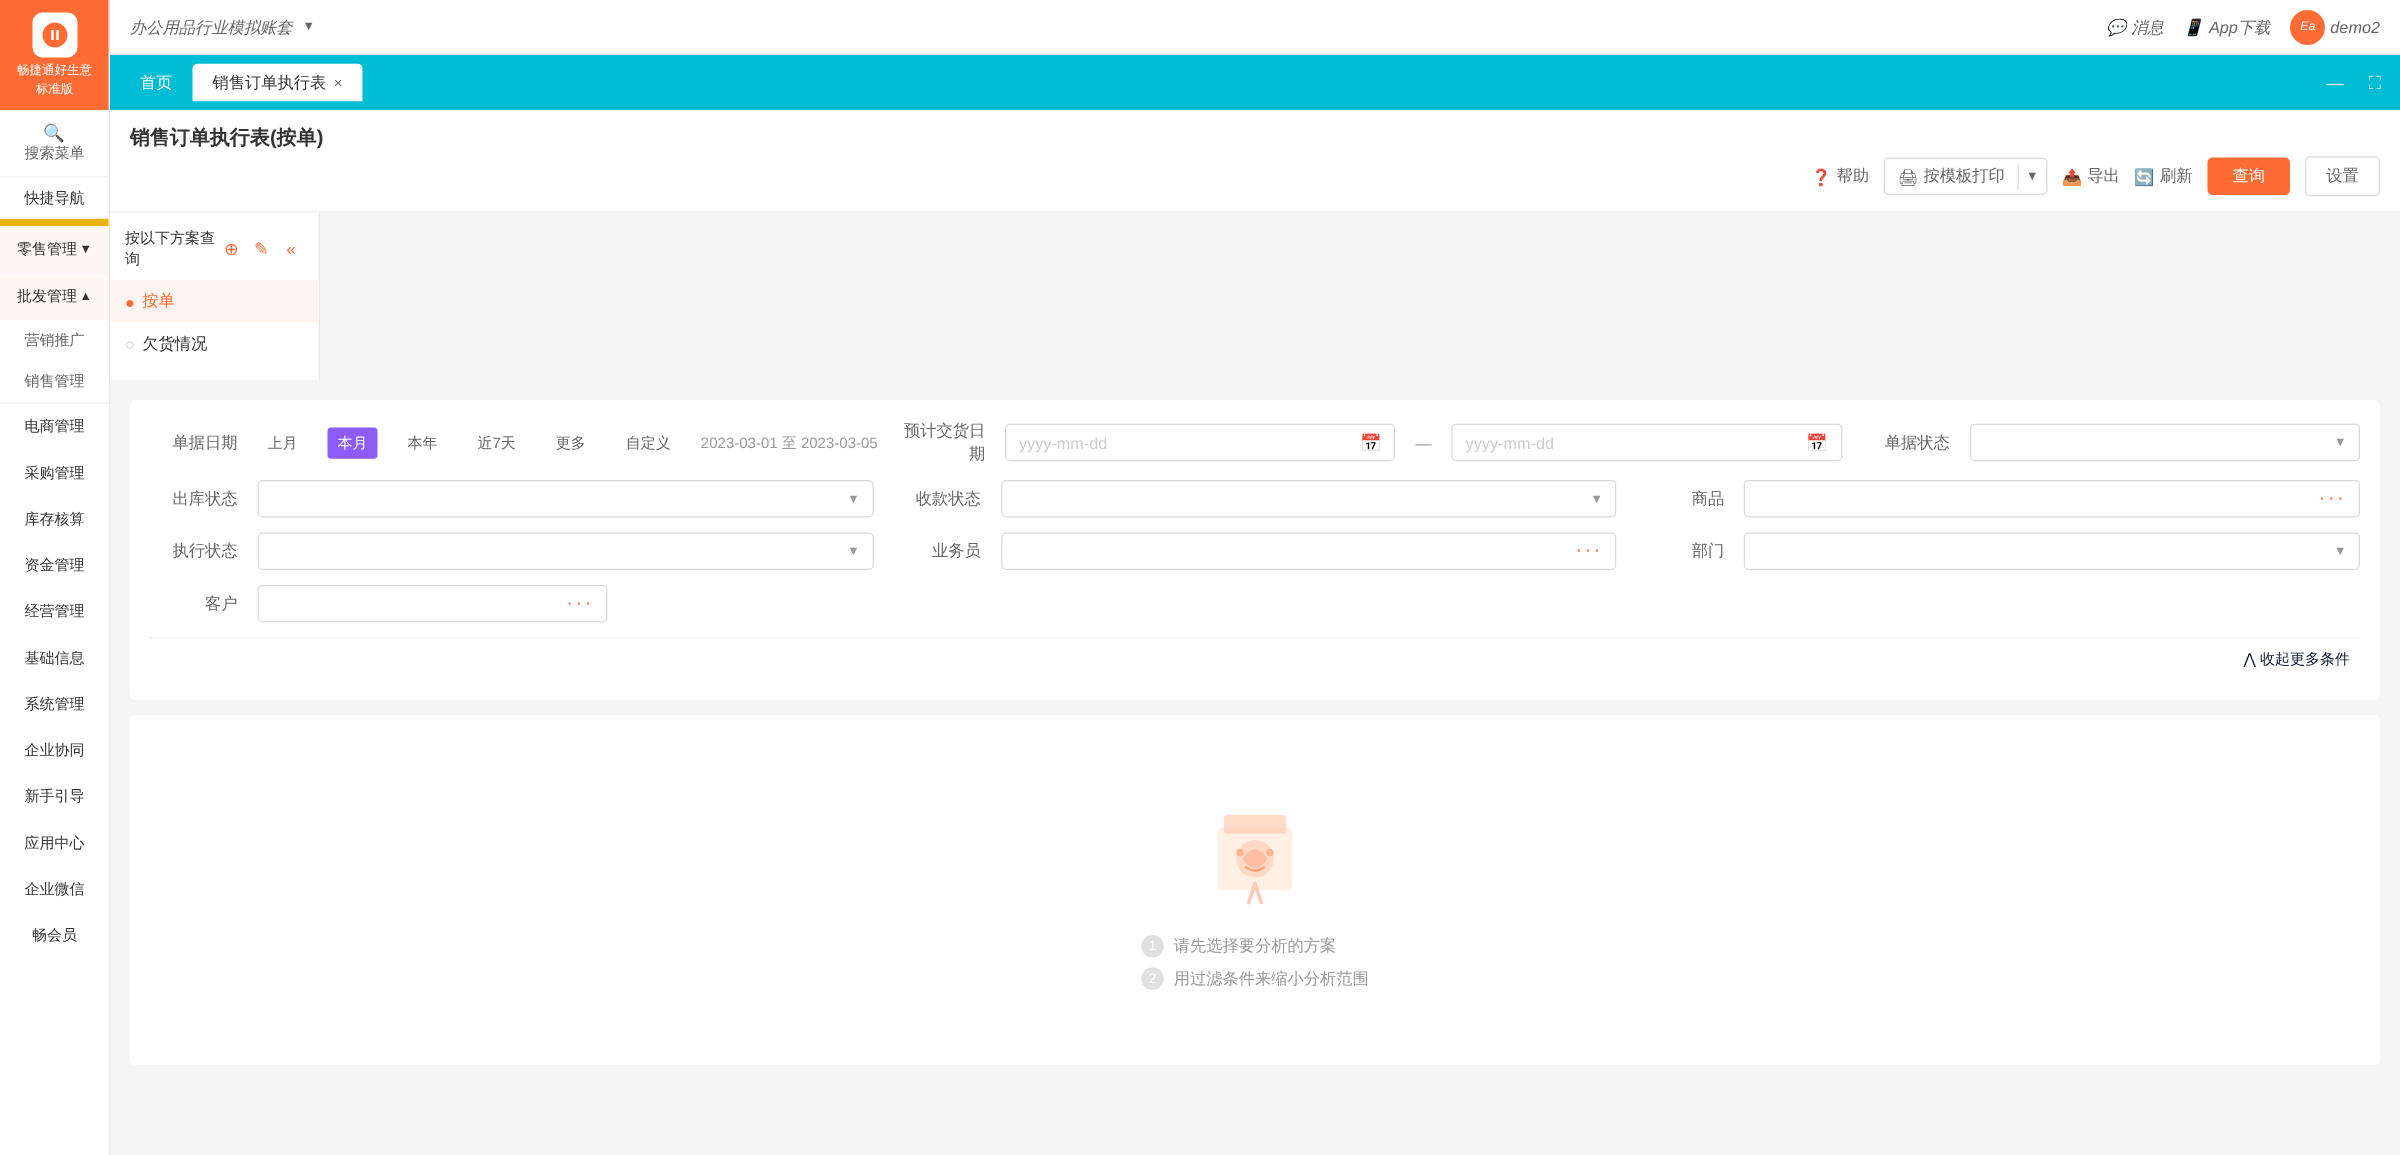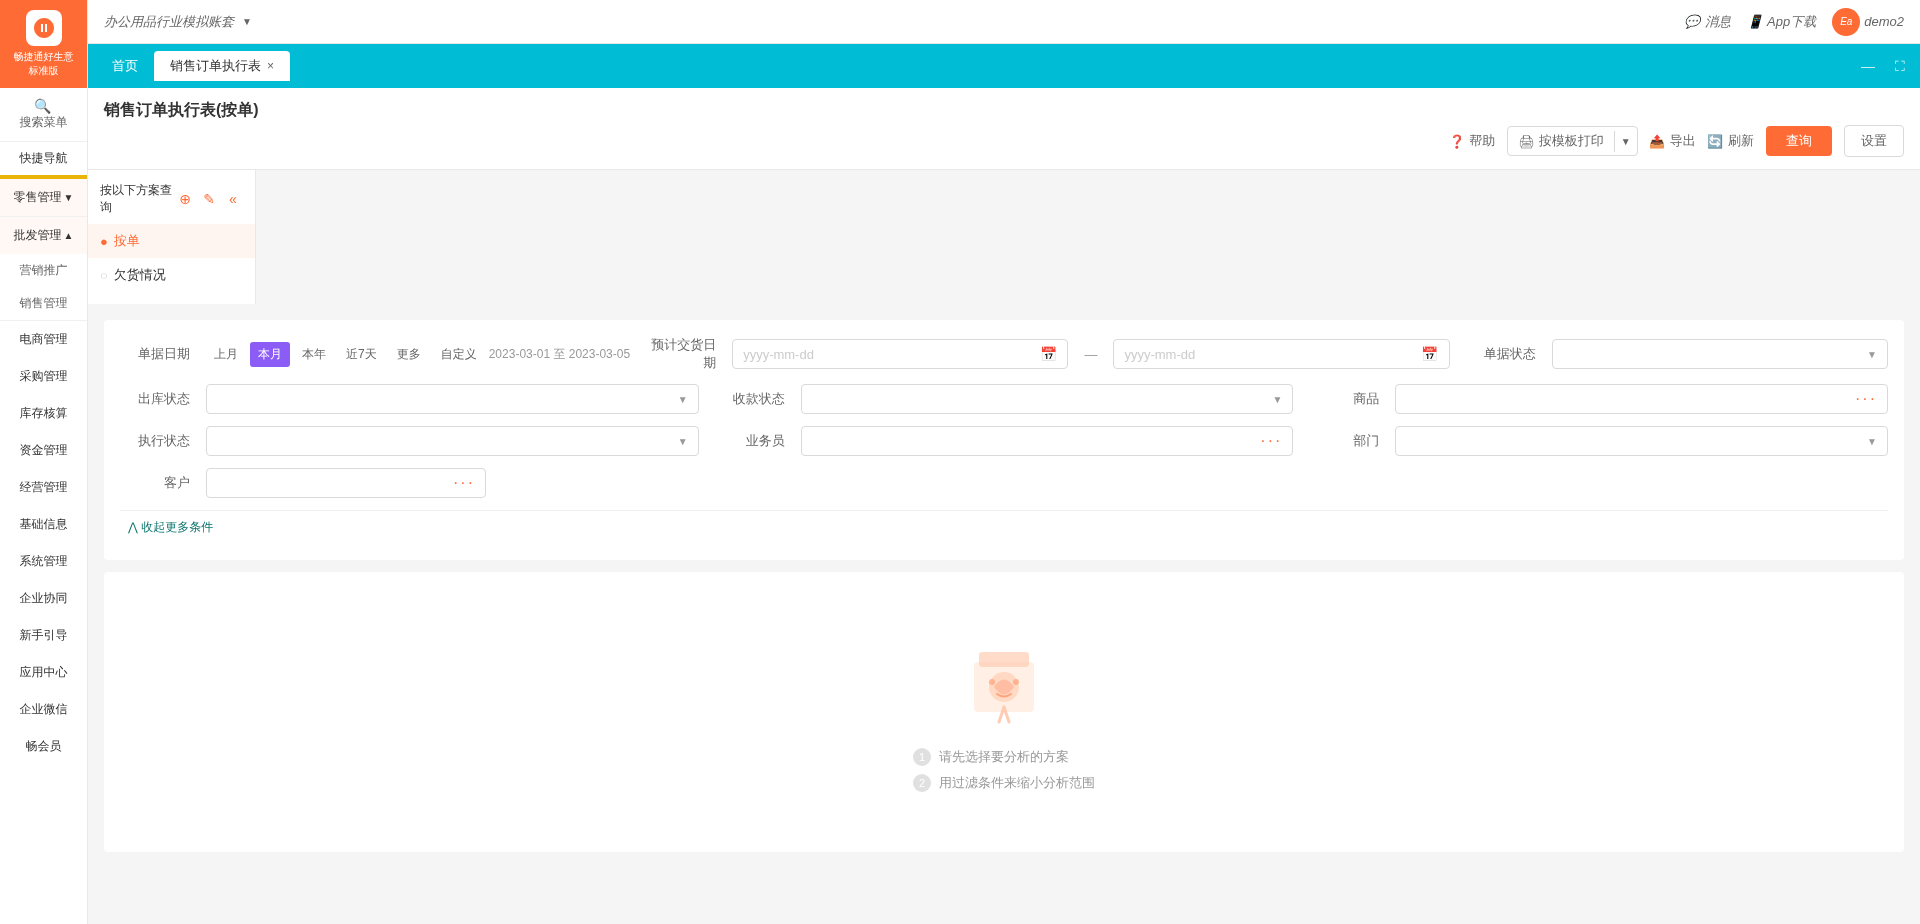--- a/index.html
+++ b/index.html
@@ -46,21 +46,21 @@
       cursor: pointer;
       border-bottom: 1px solid #f0f0f0;
     }
     .sidebar-nav-label {
       width: 100%;
       padding: 8px 19px;
       text-align: center;
       font-size: 12px;
       color: #333;
       cursor: pointer;
-      border-bottom: 4px solid #eab308;
+      border-bottom: 6px solid #eab308;
     }
     .sidebar-item {
       width: 100%;
       padding: 10px 4px;
       text-align: right;
       font-size: 12px;
       color: #333;
       cursor: pointer;
       display: flex;
       flex-direction: column;
@@ -301,21 +301,21 @@
     .filter-label {
       width: 70px;
       text-align: right;
       color: #666;
       font-size: 13px;
       flex-shrink: 0;
     }
     .date-group {
       display: flex;
       align-items: center;
-      gap: 4px;
+      gap: 16px;
       flex: 1;
     }
     .date-btn {
       padding: 4px 8px;
       font-size: 12px;
       color: #666;
       cursor: pointer;
       border-radius: 3px;
       white-space: nowrap;
     }
@@ -357,23 +357,23 @@
       justify-content: space-between;
       flex: 1;
       min-height: 30px;
       cursor: pointer;
     }
     .cal-icon { color: #ff6b35; font-size: 14px; }
     .dash { color: #999; }
 
     
     .collapse-btn {
-      text-align: left;
+      text-align: right;
       padding: 8px;
-      color: #0f766e;
+      color: #0f172a;
       font-size: 12px;
       cursor: pointer;
       border-top: 1px solid #f0f0f0;
       margin-top: 8px;
     }
 
     
     .empty-state {
       display: flex;
       flex-direction: column;

